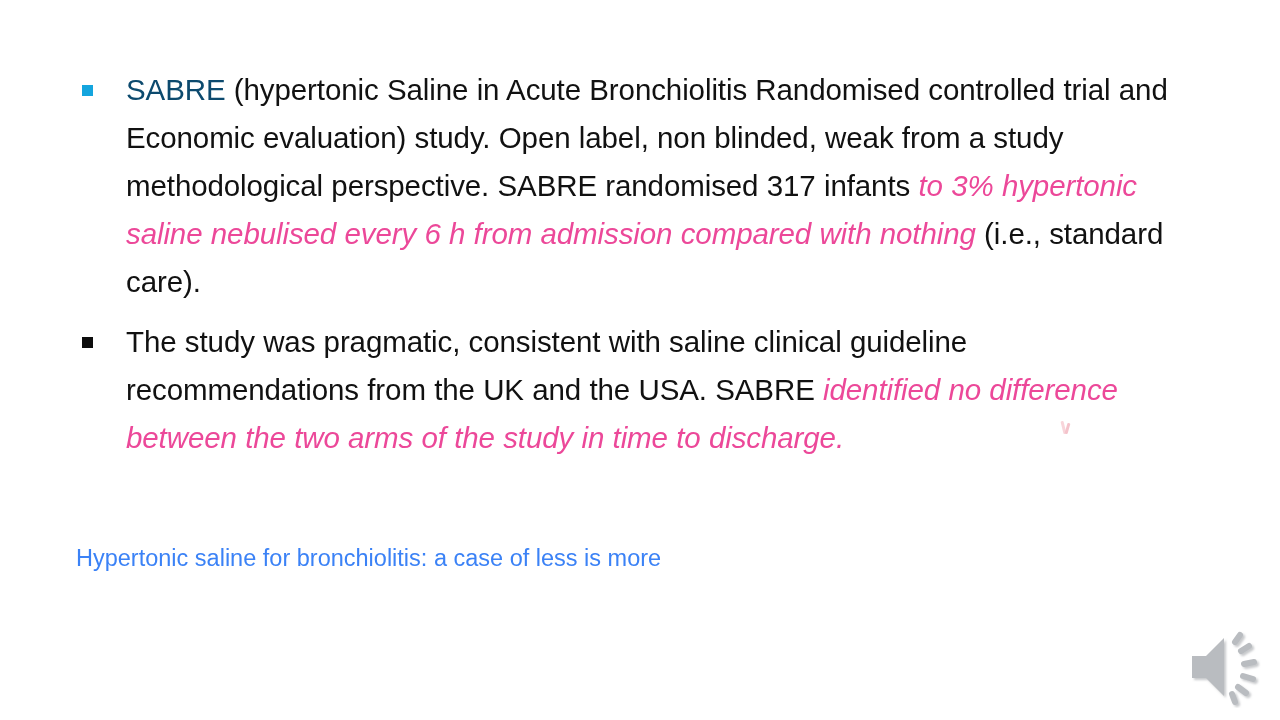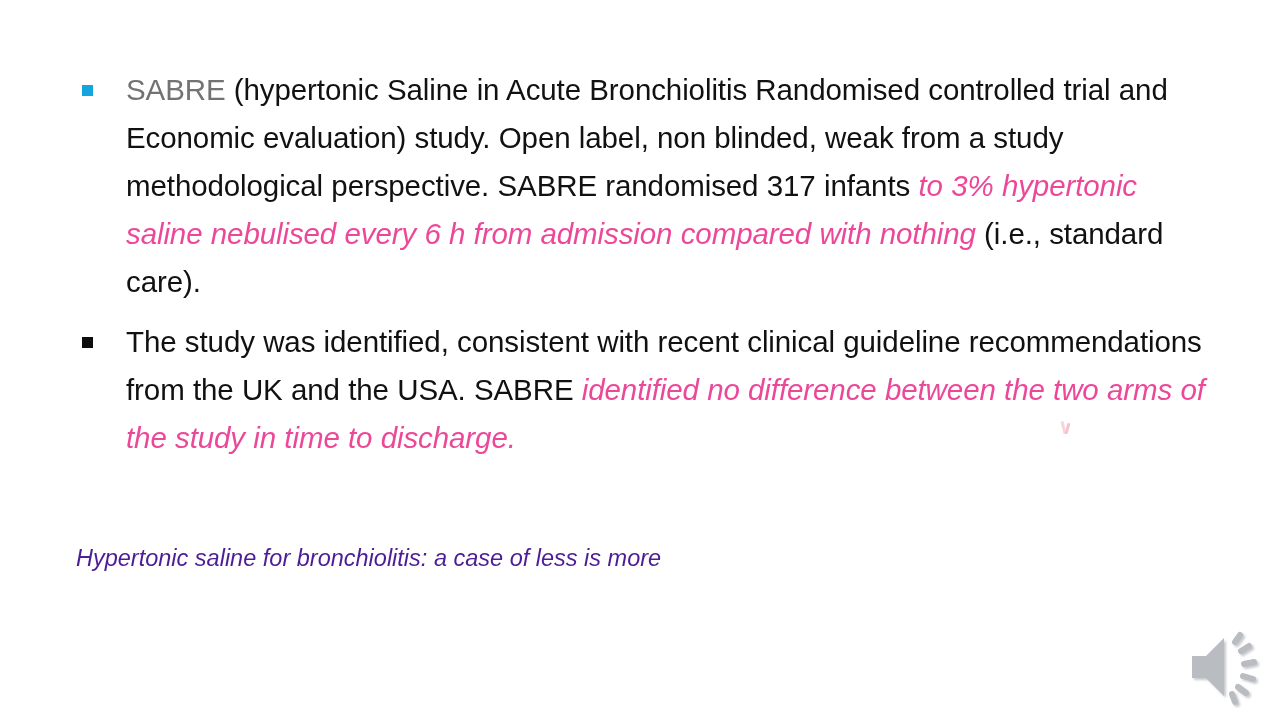--- a/index.html
+++ b/index.html
@@ -51,40 +51,39 @@
 
   .bullet-text {
     font-size: 29.5px;
     line-height: 48px;
     color: #111111;
     letter-spacing: -0.1px;
     word-spacing: 0.2px;
   }
 
   .accent {
-    color: #737373;
+    color: #0c4a6e;
     margin-top: 32px;
   }
   .accent-italic {
     color: #ec4899;
     font-style: italic;
   }
 
   
   .citation {
     position: absolute;
     left: 76px;
     top: 534px;
     width: 1100px;
   }
   .citation-line {
-    font-style: italic;
     font-size: 23.5px;
     line-height: 48px;
-    color: #4c1d95;
+    color: #3b82f6;
     letter-spacing: 0px;
   }
 
   
   .speaker-icon {
     position: absolute;
     left: 1186px;
     top: 626px;
     width: 86px;
     height: 82px;
@@ -132,21 +131,21 @@
     <div class="bullet-item">
       <span class="bullet-marker cyan"></span>
       <div class="bullet-text">
         <span class="accent">SABRE</span><span class="normal"> (hypertonic Saline in Acute Bronchiolitis Randomised controlled trial and Economic evaluation) study. Open label, non blinded, weak from a study methodological perspective. SABRE randomised 317 infants </span><span class="accent-italic">to 3% hypertonic saline nebulised every 6 h from admission compared with nothing</span><span class="normal"> (i.e., standard care).</span>
       </div>
     </div>
 
     <div class="bullet-item">
       <span class="bullet-marker black"></span>
       <div class="bullet-text">
-        <span class="normal">The study was identified, consistent with recent clinical guideline recommendations from the UK and the USA. SABRE </span><span class="accent-italic">identified no difference between the two arms of the study in time to discharge.</span>
+        <span class="normal">The study was pragmatic, consistent with saline clinical guideline recommendations from the UK and the USA. SABRE </span><span class="accent-italic">identified no difference between the two arms of the study in time to discharge.</span>
       </div>
     </div>
 
   </div>
 
   <div class="citation">
     <div class="citation-line">Hypertonic saline for bronchiolitis: a case of less is more</div>
   </div>
 
   <div class="cursor-artifact">

